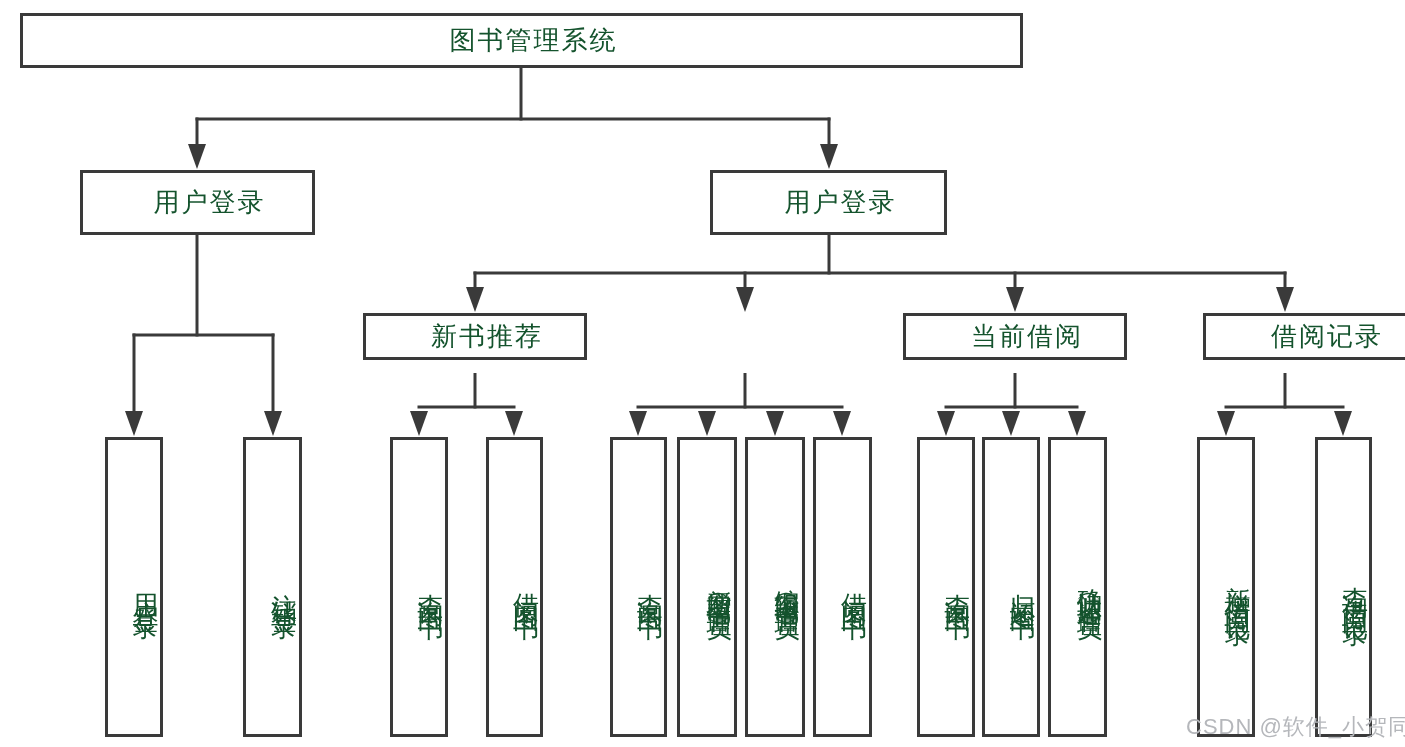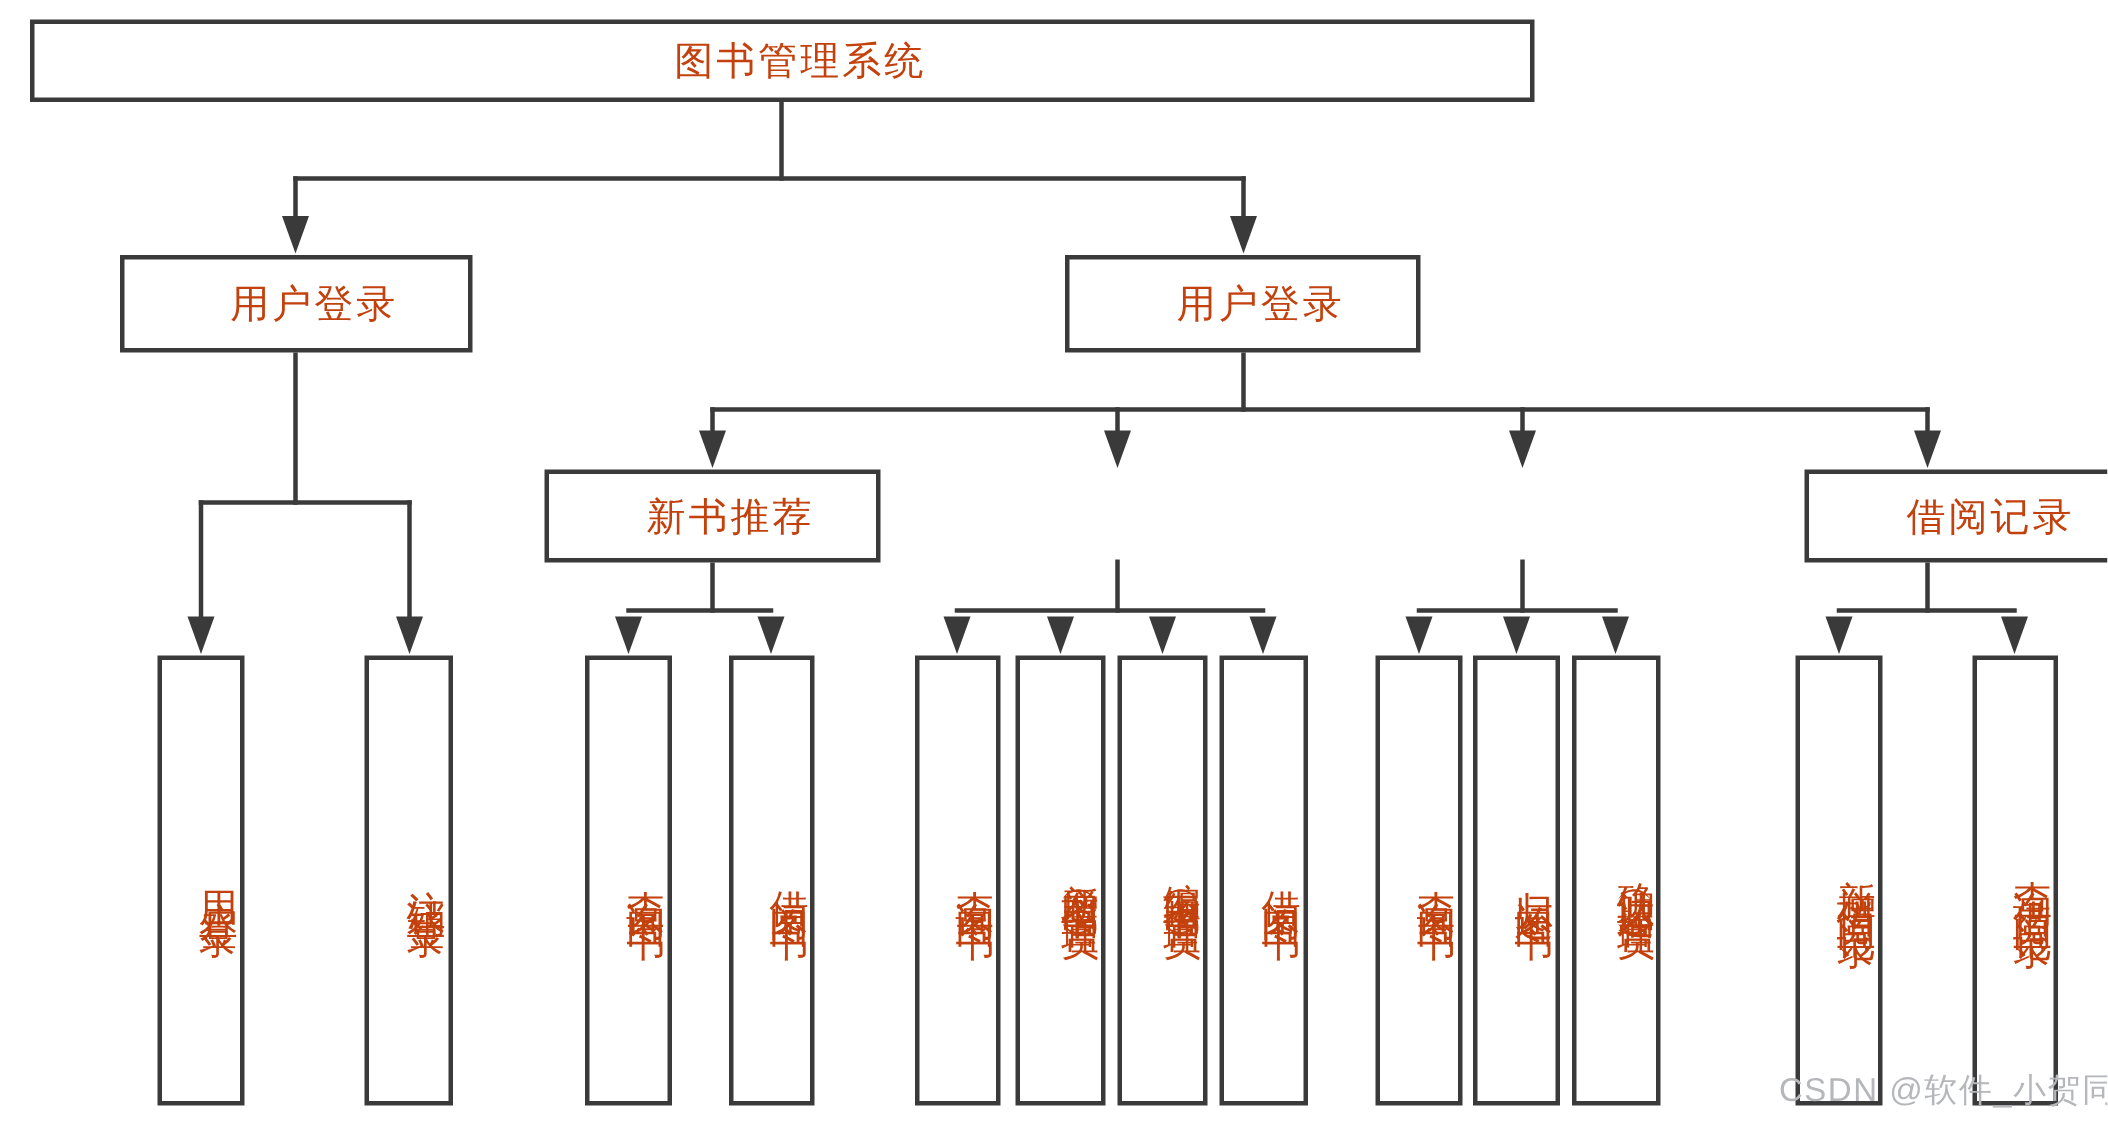--- a/index.html
+++ b/index.html
@@ -18,27 +18,27 @@
     pointer-events: none;
   }
   .box {
     position: absolute;
     box-sizing: border-box;
     border: 3px solid #3a3a3a;
     background: #ffffff;
     display: flex;
     align-items: center;
     justify-content: center;
-    color: #c2410c;
+    color: #14532d;
     font-size: 26px;
     letter-spacing: 2px;
     white-space: nowrap;
     padding-left: 24px;
   }
-  .hbox { height: 62px; }
+  .hbox { height: 47px; }
   .vbox {
     top: 437px;
     height: 300px;
     letter-spacing: 0;
   }
   .vbox span {
     writing-mode: vertical-rl;
     text-orientation: mixed;
     letter-spacing: 7px;
     font-size: 26px;
@@ -157,20 +157,23 @@
   <div class="box" id="user-login">
     <span>用户登录</span>
   </div>
   <div class="box" id="book-mgmt">
     <span>用户登录</span>
   </div>
 
   <div class="box hbox" id="new-book">
     <span>新书推荐</span>
   </div>
+  <div class="box hbox" id="cur-borrow">
+    <span>当前借阅</span>
+  </div>
   <div class="box hbox" id="borrow-rec">
     <span>借阅记录</span>
   </div>
 
   <div class="box vbox" id="leaf-a1">
     <span>用户登录</span>
   </div>
   <div class="box vbox" id="leaf-a2">
     <span>注销登录</span>
   </div>

